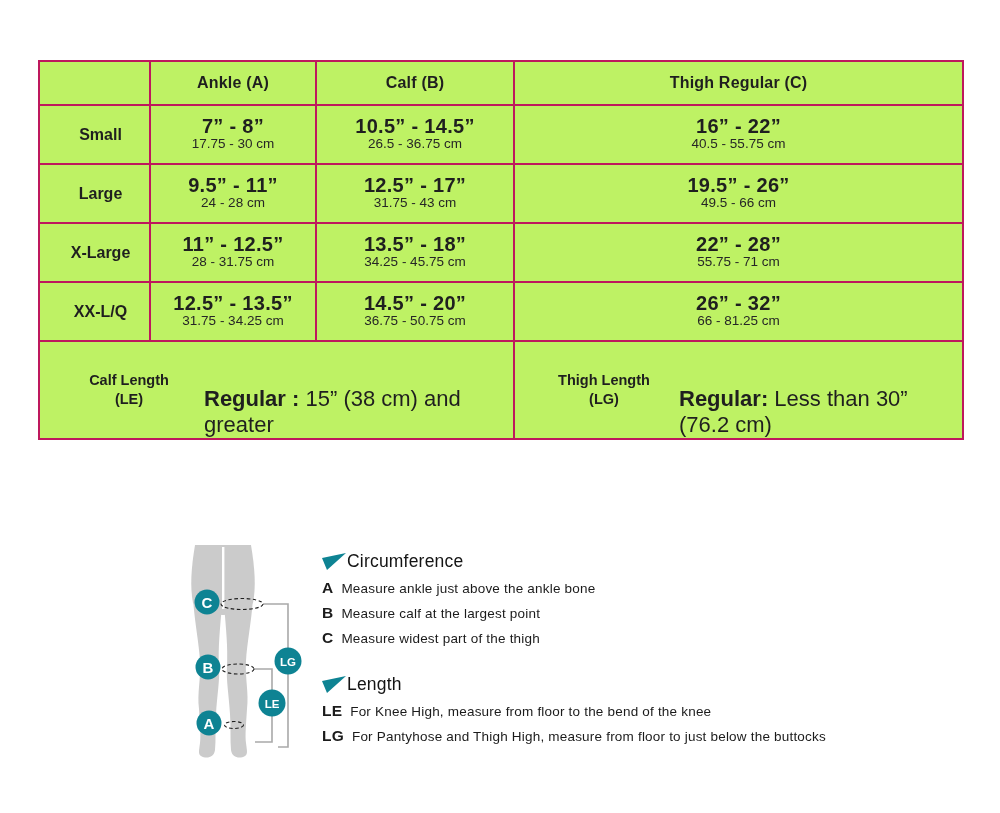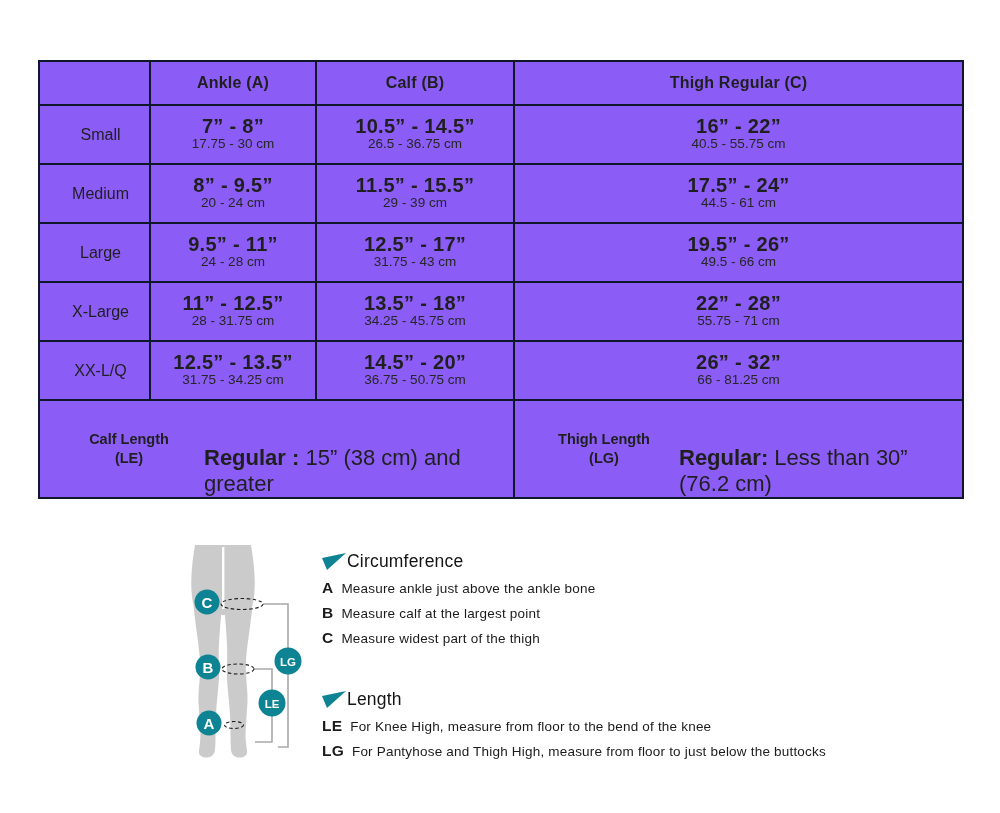--- a/index.html
+++ b/index.html
@@ -23,37 +23,37 @@
     left: 38px;
     top: 60px;
     width: 924px;
   }
   table.size-chart {
     border-collapse: collapse;
     width: 924px;
     table-layout: fixed;
   }
   table.size-chart td, table.size-chart th {
-    border: 2px solid #0f172a;
+    border: 2px solid #be185d;
     vertical-align: middle;
     text-align: center;
-    background: #8b5cf6;
+    background: #bef264;
   }
   th.col-head {
     height: 44px;
     background: #f2f3f3;
     font-size: 16px;
     font-weight: bold;
     letter-spacing: 0.2px;
   }
   td.size-label {
     background: #f2f3f3;
     text-align: left;
     padding-left: 12px;
-    font-weight: normal;
+    font-weight: bold;
     font-size: 16px;
   }
   tr.size-row td { height: 59px; }
   .meas .in {
     display: block;
     font-weight: bold;
     font-size: 20px;
     line-height: 19px;
     letter-spacing: 0.3px;
   }
@@ -128,21 +128,21 @@
     color: #1b1b1b;
     letter-spacing: 0.2px;
   }
   .legend-item .key {
     font-weight: bold;
     font-size: 15.5px;
     margin-right: 8px;
     flex: 0 0 auto;
   }
   .legend-group-circ .legend-item:first-of-type { margin-top: 9px; }
-  .legend-group-length { margin-top: 42px; text-align: center; }
+  .legend-group-length { margin-top: 27px; text-align: center; }
   .legend-group-length .legend-item:first-of-type { margin-top: 10px; }
 </style>
 </head>
 <body>
 
 <div class="page">
 
   <div class="table-wrap">
     <table class="size-chart">
       <colgroup>
@@ -168,35 +168,20 @@
         <td class="meas">
           <span class="in">10.5” - 14.5”</span>
           <span class="cm">26.5 - 36.75 cm</span>
         </td>
         <td class="meas">
           <span class="in">16” - 22”</span>
           <span class="cm">40.5 - 55.75 cm</span>
         </td>
       </tr>
 
-      <tr class="size-row">
-        <td class="size-label">Medium</td>
-        <td class="meas">
-          <span class="in">8” - 9.5”</span>
-          <span class="cm">20 - 24 cm</span>
-        </td>
-        <td class="meas">
-          <span class="in">11.5” - 15.5”</span>
-          <span class="cm">29 - 39 cm</span>
-        </td>
-        <td class="meas">
-          <span class="in">17.5” - 24”</span>
-          <span class="cm">44.5 - 61 cm</span>
-        </td>
-      </tr>
 
       <tr class="size-row">
         <td class="size-label">Large</td>
         <td class="meas">
           <span class="in">9.5” - 11”</span>
           <span class="cm">24 - 28 cm</span>
         </td>
         <td class="meas">
           <span class="in">12.5” - 17”</span>
           <span class="cm">31.75 - 43 cm</span>

